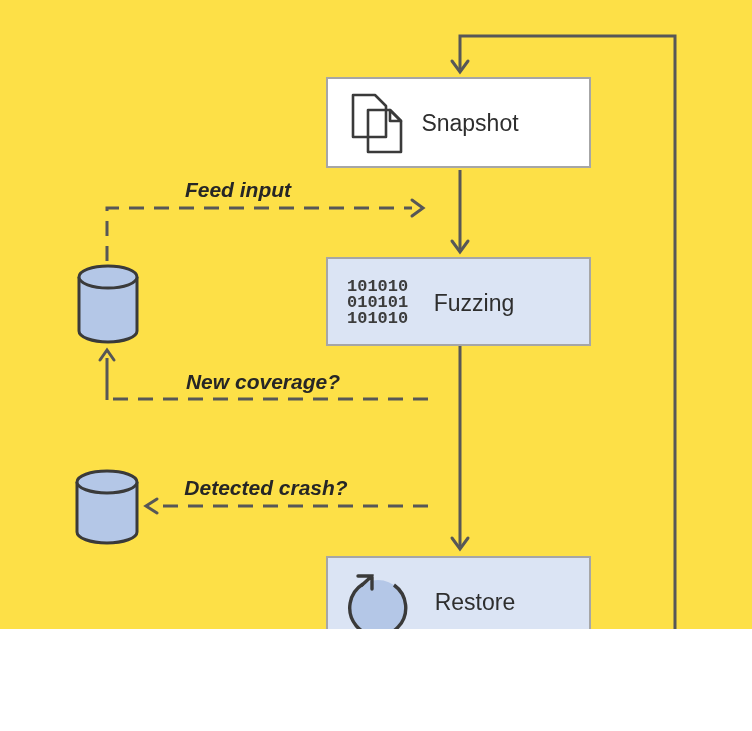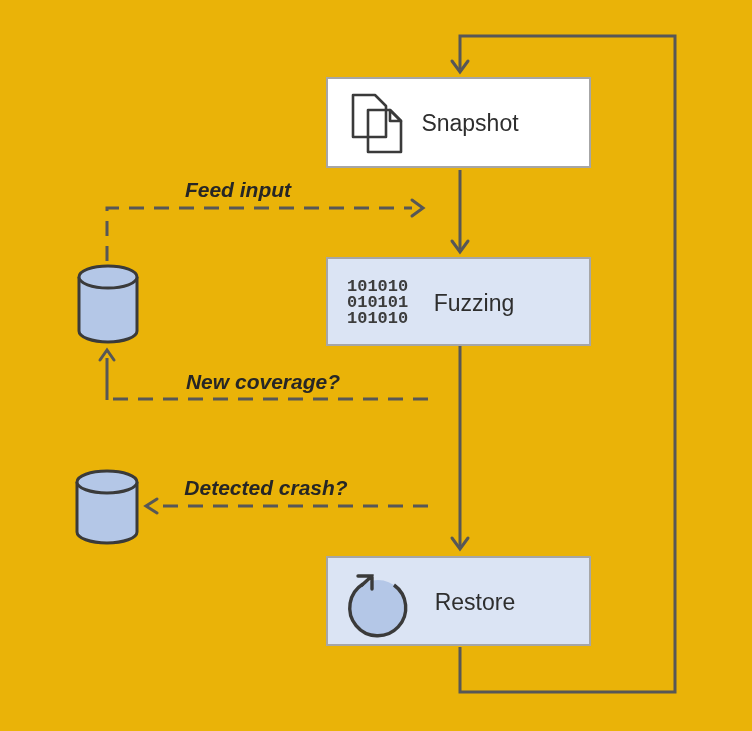--- a/index.html
+++ b/index.html
@@ -1,19 +1,19 @@
 <!DOCTYPE html>
 <html><head>
 <meta charset="utf-8">
 <style>
   html,body{margin:0;padding:0;background:#ffffff;}
   .canvas{
     position:relative;
-    width:752px;height:731px;
-    background:#eab308;
+    width:752px;height:629px;
+    background:#fde047;
     font-family:"Liberation Sans",sans-serif;
     overflow:hidden;
   }
   svg{display:block;}
   .node-box{stroke:#a6a6a6;stroke-width:2;}
   .node-label{
     font-family:"Liberation Sans",sans-serif;
     font-size:23px;
     fill:#2e2e2e;
   }

